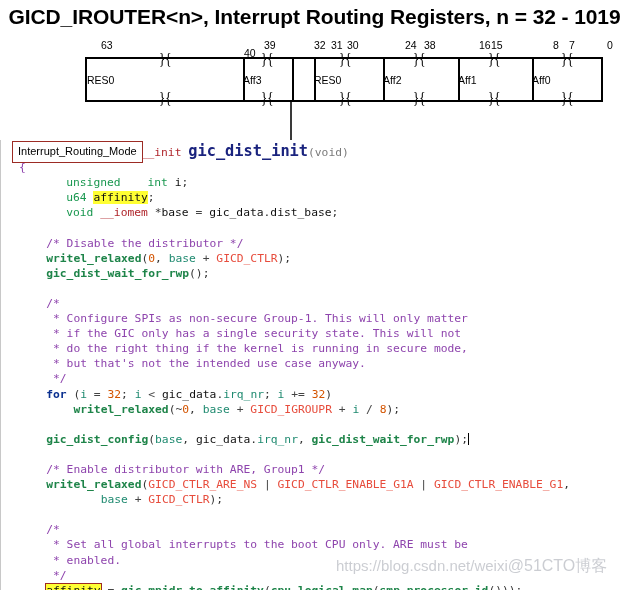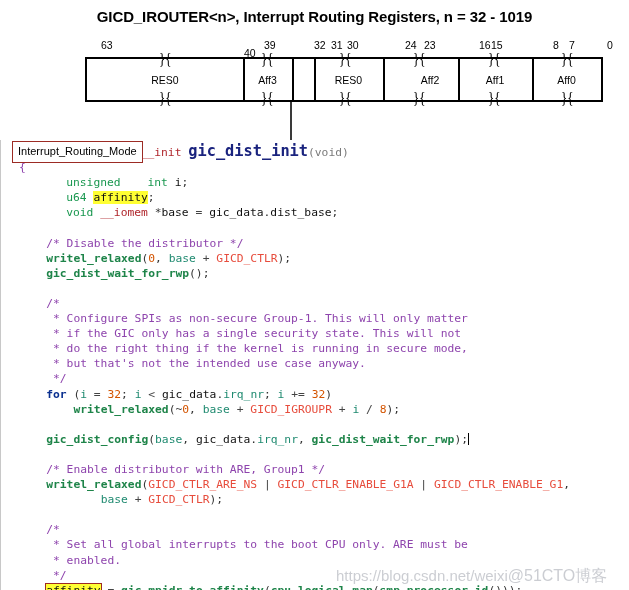--- a/index.html
+++ b/index.html
@@ -13,21 +13,21 @@
     font-family: "Liberation Sans", sans-serif;
     position: relative;
     overflow: hidden;
   }
 
   
   #page-title {
     text-align: center;
     font-family: "Liberation Sans", sans-serif;
     font-weight: bold;
-    font-size: 15px;
+    font-size: 21px;
     color: #000000;
     letter-spacing: -0.1px;
     padding-top: 5px;
     height: 26px;
     line-height: 24px;
     white-space: nowrap;
   }
 
   
   #register-diagram {
@@ -59,21 +59,20 @@
     width: 2px;
     height: 100%;
     background: #000000;
   }
   .field-label {
     position: absolute;
     top: 15px;
     font-family: "Liberation Sans", sans-serif;
     font-size: 10.5px;
     color: #000000;
-    text-align: center;
     white-space: nowrap;
   }
   .squiggle {
     position: absolute;
     font-family: "Liberation Serif", serif;
     font-size: 13px;
     color: #000000;
     line-height: 8px;
     white-space: nowrap;
     transform: scaleY(1.35);
@@ -159,39 +158,38 @@
   #watermark {
     position: absolute;
     left: 336px;
     top: 556px;
     font-family: "Liberation Sans", sans-serif;
     font-size: 15px;
     color: rgba(140,145,155,0.45);
     white-space: nowrap;
     pointer-events: none;
     z-index: 5;
-    margin-top: 10px;
   }
   #watermark .wm2 { font-size: 16px; }
 </style>
 </head>
 <body>
 
 <div id="page-title">GICD_IROUTER&lt;n&gt;, Interrupt Routing Registers, n = 32 - 1019</div>
 
 <div id="register-diagram">
 
   <span class="bitnum" style="left:88px;  top:8px;">63</span>
   <span class="bitnum" style="left:231px; top:16px;">40</span>
   <span class="bitnum" style="left:251px; top:8px;">39</span>
   <span class="bitnum" style="left:301px; top:8px;">32</span>
   <span class="bitnum" style="left:318px; top:8px;">31</span>
   <span class="bitnum" style="left:334px; top:8px;">30</span>
   <span class="bitnum" style="left:392px; top:8px;">24</span>
-  <span class="bitnum" style="left:411px; top:8px;">23</span>
+  <span class="bitnum" style="left:411px; top:8px;">38</span>
   <span class="bitnum" style="left:466px; top:8px;">16</span>
   <span class="bitnum" style="left:478px; top:8px;">15</span>
   <span class="bitnum" style="left:540px; top:8px;">8</span>
   <span class="bitnum" style="left:556px; top:8px;">7</span>
   <span class="bitnum" style="left:594px; top:8px;">0</span>
 
   <div id="reg-box">
 
     <div class="divider" style="left:156px;"></div>
     <div class="divider" style="left:205px;"></div>

